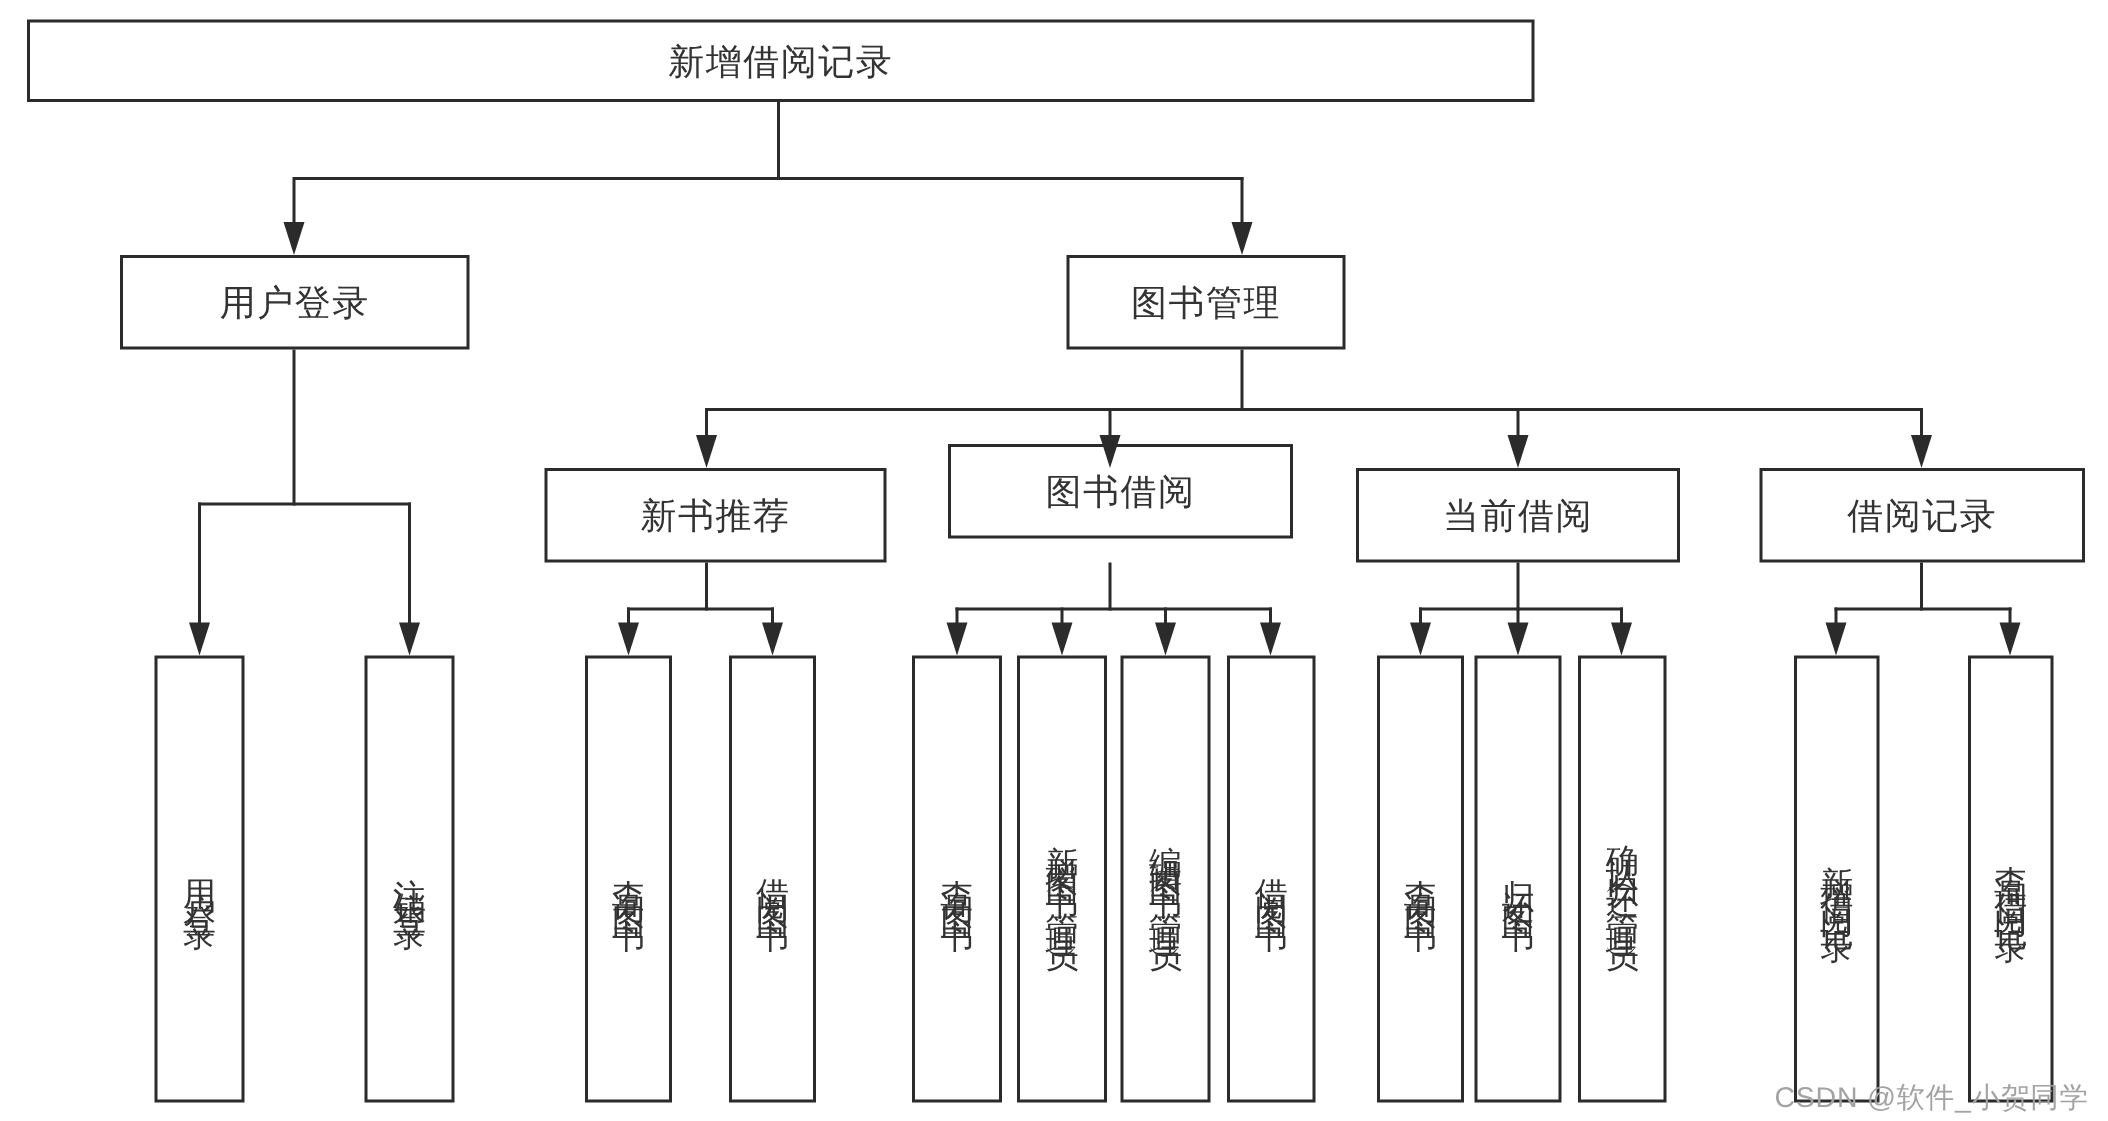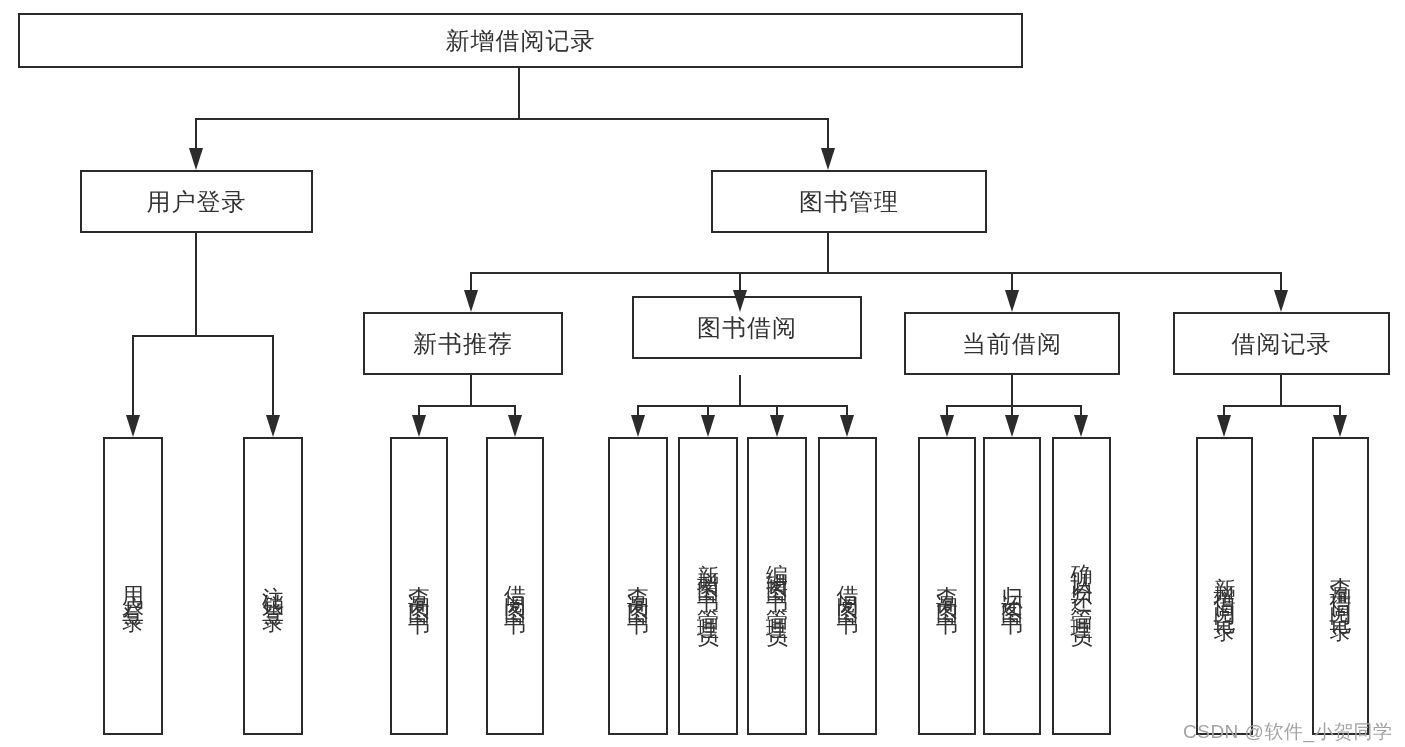--- a/index.html
+++ b/index.html
@@ -20,25 +20,25 @@
 </head>
 <body>
 
 <div class="box" style="left:18px;top:13px;width:1005px;height:55px;">
   <span class="hlabel">新增借阅记录</span>
 </div>
 
 <div class="box" style="left:80px;top:170px;width:233px;height:63px;">
   <span class="hlabel">用户登录</span>
 </div>
-<div class="box" style="left:711px;top:170px;width:276px;height:63px;">
+<div class="box" style="left:711px;top:170px;width:186px;height:63px;">
   <span class="hlabel">图书管理</span>
 </div>
 
-<div class="box" style="left:363px;top:312px;width:200px;height:63px;">
+<div class="box" style="left:363px;top:312px;width:228px;height:63px;">
   <span class="hlabel">新书推荐</span>
 </div>
 <div class="box" style="left:632px;top:296px;width:230px;height:63px;">
   <span class="hlabel">图书借阅</span>
 </div>
 <div class="box" style="left:904px;top:312px;width:216px;height:63px;align-items:center;">
   <span class="hlabel">当前借阅</span>
 </div>
 <div class="box" style="left:1173px;top:312px;width:217px;height:63px;">
   <span class="hlabel">借阅记录</span>

